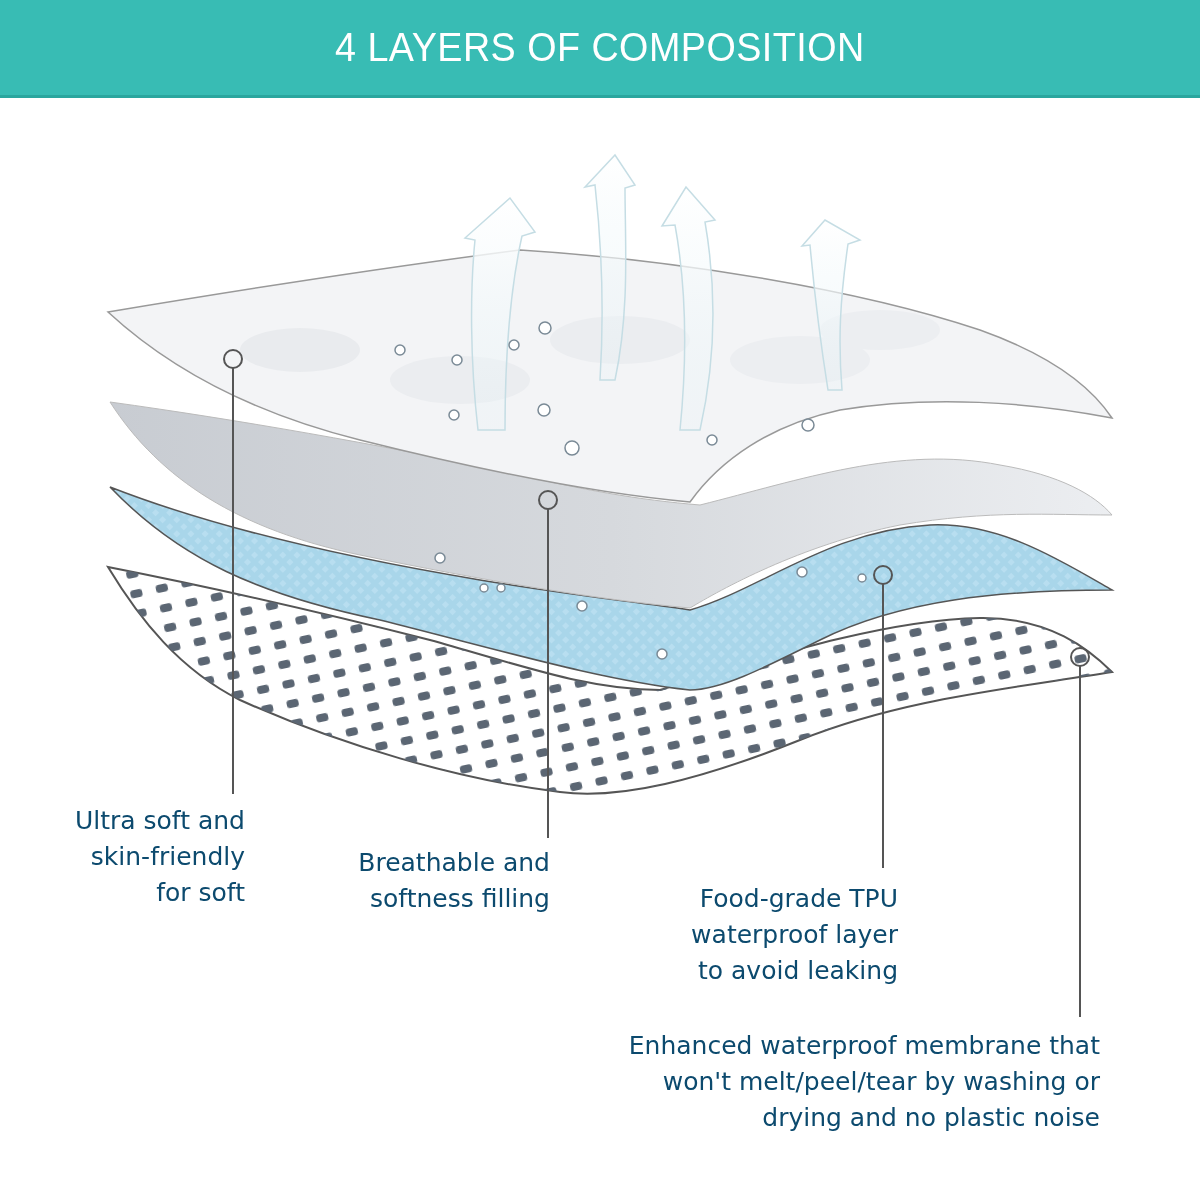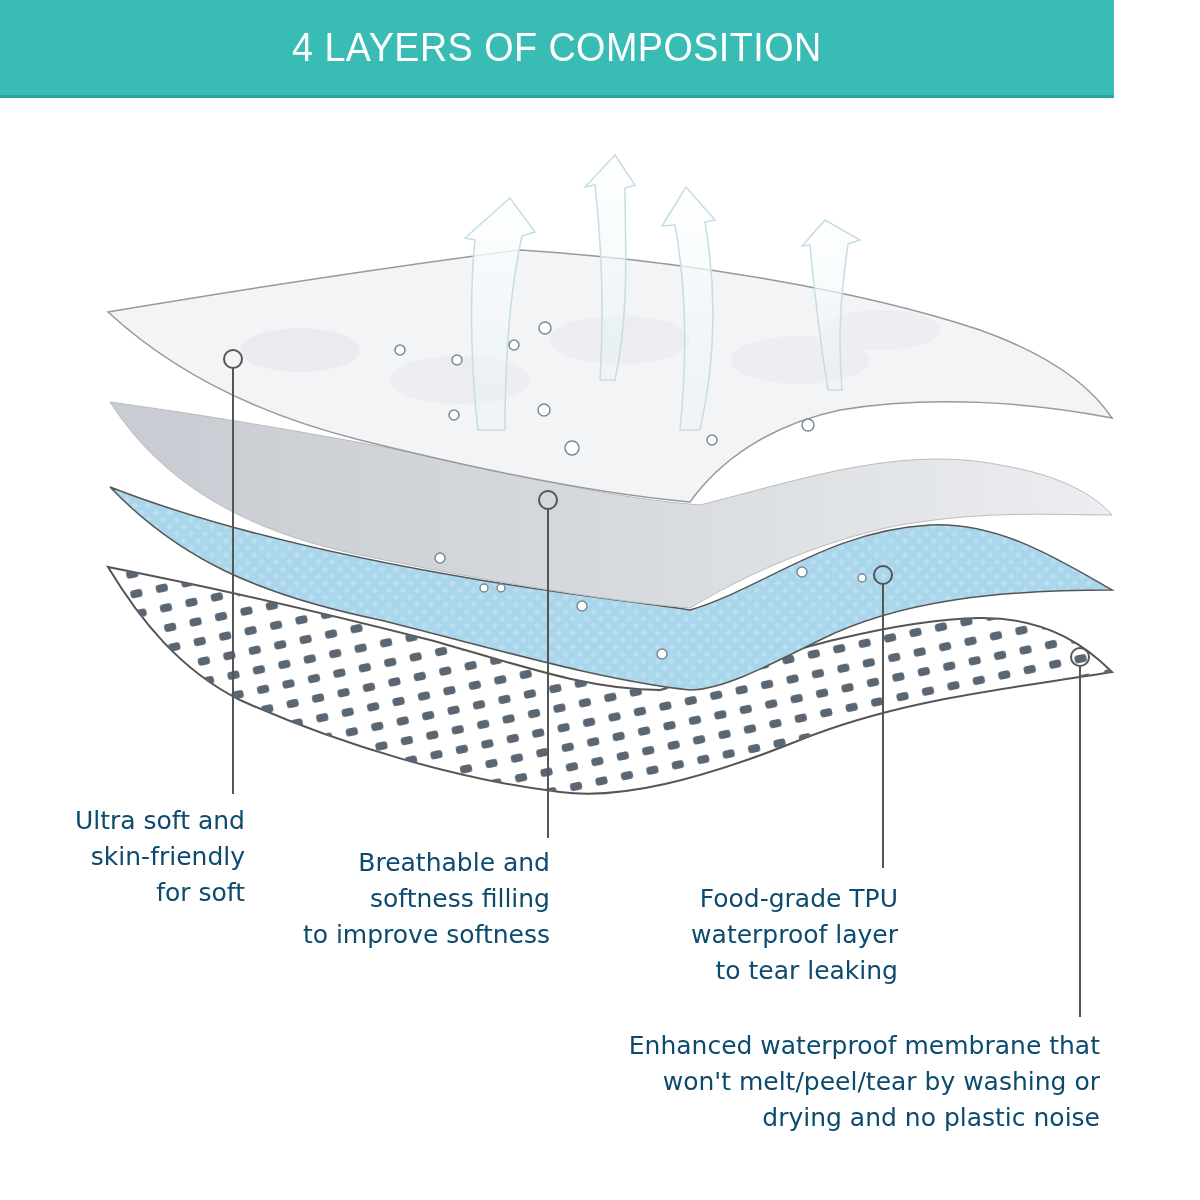--- a/index.html
+++ b/index.html
@@ -1,18 +1,18 @@
 <!DOCTYPE html>
 <html><head>
 <meta charset="utf-8">
 <style>
   html, body { margin: 0; padding: 0; background: #ffffff; }
   body { width: 1200px; height: 1200px; position: relative; overflow: hidden; font-family: "DejaVu Sans", sans-serif; }
   .banner {
-    position: absolute; left: 0; top: 0; width: 1114px; height: 95px;
+    position: absolute; left: 0; top: 0; width: 1200px; height: 95px;
     background: #38bcb4; border-bottom: 3px solid #2aa69e;
     display: flex; align-items: center; justify-content: center;
   }
   .banner-title {
     color: #ffffff; font-family: "Liberation Sans", sans-serif; font-size: 41px;
     letter-spacing: 0.5px; font-stretch: condensed; transform: scaleX(0.92);
   }
   svg.art { position: absolute; left: 0; top: 0; }
   .label {
     position: absolute; color: #0c4a6e; font-family: "DejaVu Sans", sans-serif;
@@ -109,26 +109,25 @@
 
 <div class="label" style="right:955px; top:803px;">
   <div>Ultra soft and</div>
   <div>skin-friendly</div>
   <div>for soft</div>
 </div>
 
 <div class="label" style="right:650px; top:845px;margin-left:8px;">
   <div>Breathable and</div>
   <div>softness filling</div>
-  <div>to improve softness</div>
 </div>
 
 <div class="label" style="right:302px; top:846px;margin-top:35px;">
   <div>Food-grade TPU</div>
   <div>waterproof layer</div>
-  <div>to tear leaking</div>
+  <div>to avoid leaking</div>
 </div>
 
 <div class="label" style="right:100px; top:1028px;">
   <div>Enhanced waterproof membrane that</div>
   <div>won't melt/peel/tear by washing or</div>
   <div>drying and no plastic noise</div>
 </div>
 
 </body></html>

